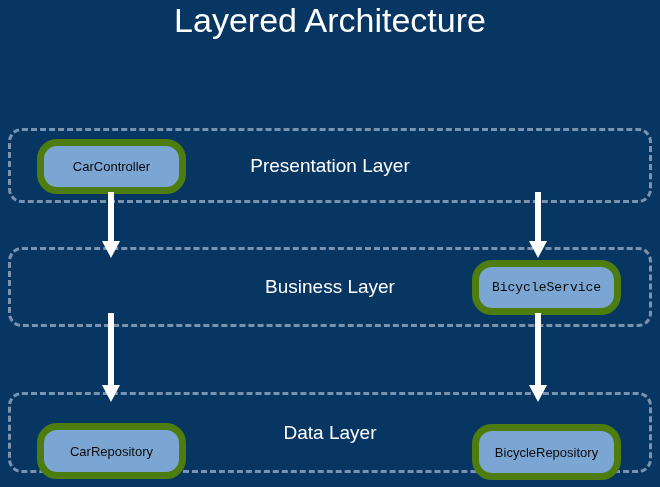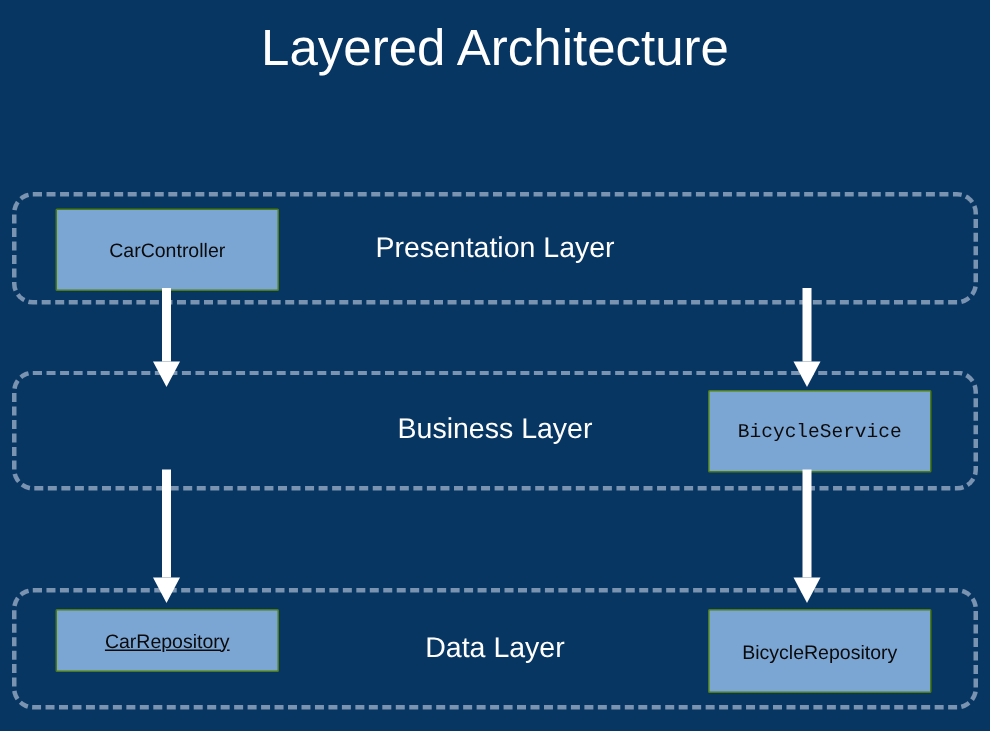--- a/index.html
+++ b/index.html
@@ -23,21 +23,21 @@
   }
   .title {
     position: absolute;
     left: 0;
     top: 0;
     width: 660px;
     text-align: center;
     color: #ffffff;
     font-size: 34px;
     line-height: 40px;
-    padding-top: 12px;
+    padding-top: 0;
     letter-spacing: 0px;
     font-weight: 400;
     white-space: nowrap;
   }
   .layer {
     position: absolute;
     left: 8px;
     width: 644px;
     border: 3px dashed #7a93b0;
     border-radius: 14px;
@@ -53,22 +53,22 @@
     align-items: center;
     justify-content: center;
     color: #ffffff;
     font-size: 19px;
     white-space: nowrap;
     pointer-events: none;
   }
   .node {
     position: absolute;
     background: #7BA6D4;
-    border: 1px solid #4d7c0f;
-    border-radius: 1px;
+    border: 7px solid #4d7c0f;
+    border-radius: 20px;
     box-sizing: border-box;
     display: flex;
     align-items: center;
     justify-content: center;
     color: #0a0a0a;
     font-size: 13px;
     white-space: nowrap;
     overflow: hidden;
   }
   .node-left  { left: 37px;  width: 149px; }
@@ -114,24 +114,24 @@
   <div class="layer" style="top:247px; height:80px;">
     <div class="layer-label">Business Layer</div>
   </div>
   <div class="node node-right" style="top:260px; height:55px;font-family:Liberation Mono, monospace;">
     <span>BicycleService</span>
   </div>
 
   <div class="layer" style="top:392px; height:81px;">
     <div class="layer-label">Data Layer</div>
   </div>
-  <div class="node node-left" style="top:406px; height:42px;text-decoration:underline;">
+  <div class="node node-left" style="top:423px; height:56px;">
     <span>CarRepository</span>
   </div>
-  <div class="node node-right" style="top:406px; height:56px;">
+  <div class="node node-right" style="top:424px; height:56px;">
     <span>BicycleRepository</span>
   </div>
 
   <div class="arrow" style="left:102px; top:192px; height:66px;">
     <div class="shaft" style="height:49px;"></div>
     <div class="head"></div>
   </div>
   <div class="arrow" style="left:529px; top:192px; height:66px;">
     <div class="shaft" style="height:49px;"></div>
     <div class="head"></div>

